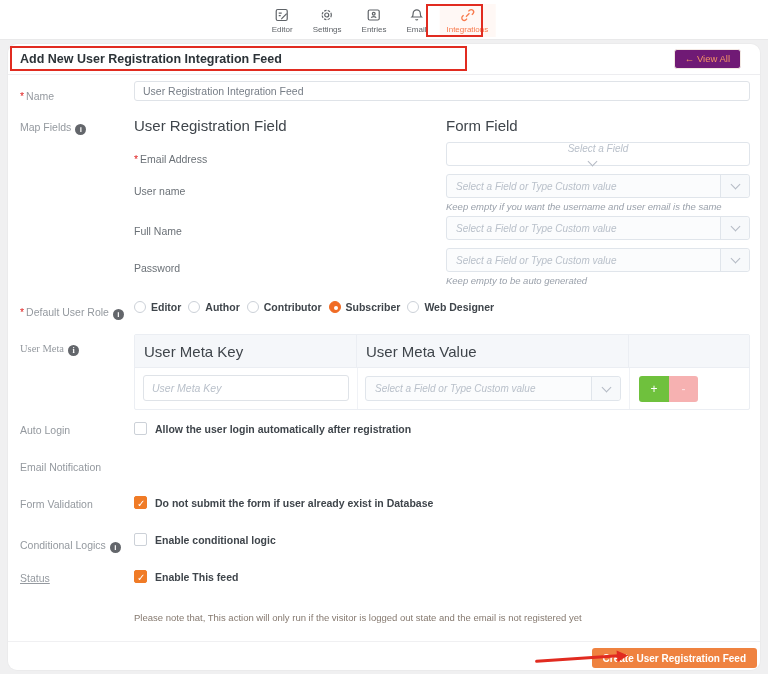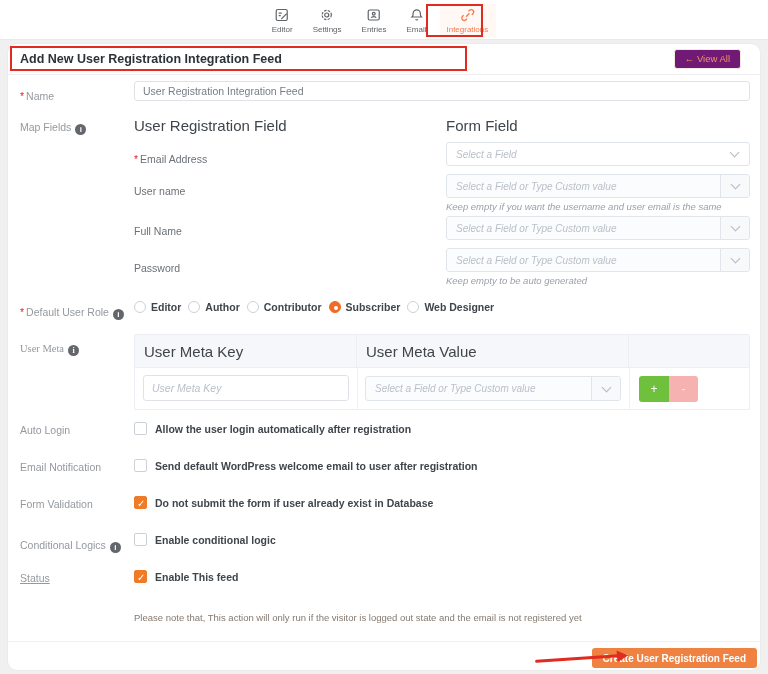--- a/index.html
+++ b/index.html
@@ -151,21 +151,21 @@
 
     <div class="abs" style="left:12px; top:73px;">
       <span class="row-label">Map Fields</span><span class="info-dot"></span>
     </div>
     <span class="col-head abs" style="left:126px; top:73px;">User Registration Field</span>
     <span class="col-head abs" style="left:438px; top:73px;">Form Field</span>
 
     <div class="abs" style="left:126px; top:105px;">
       <span class="req">*</span><span class="field-name" style="position:static;">Email Address</span>
     </div>
-    <div class="select" style="left:438px; top:98px; width:304px;">
+    <div class="select" style="left:438px; top:98px; width:304px;flex-direction:column;">
       <span class="ph">Select a Field</span>
       <span class="chev chev-inner"></span>
     </div>
 
     <span class="field-name" style="left:126px; top:141px;">User name</span>
     <div class="select combo" style="left:438px; top:130px; width:304px;">
       <span class="ph">Select a Field or Type Custom value</span>
       <span class="chev-btn">
           <span class="chev"></span>
         </span>
@@ -239,24 +239,20 @@
       </div>
     </div>
 
     <span class="row-label srow-label" style="top:380px;">Auto Login</span>
     <label class="cbx-wrap" style="top:378px;">
       <span class="cbx"></span>
       <span class="cbx-text">Allow the user login automatically after registration</span>
     </label>
 
     <span class="row-label srow-label" style="top:417px;">Email Notification</span>
-    <label class="cbx-wrap" style="top:415px;">
-      <span class="cbx"></span>
-      <span class="cbx-text">Send default WordPress welcome email to user after registration</span>
-    </label>
 
     <span class="row-label srow-label" style="top:454px;">Form Validation</span>
     <label class="cbx-wrap" style="top:452px;">
       <span class="cbx checked"></span>
       <span class="cbx-text">Do not submit the form if user already exist in Database</span>
     </label>
 
     <div class="abs" style="left:12px; top:491px;">
       <span class="row-label">Conditional Logics</span><span class="info-dot"></span>
     </div>

